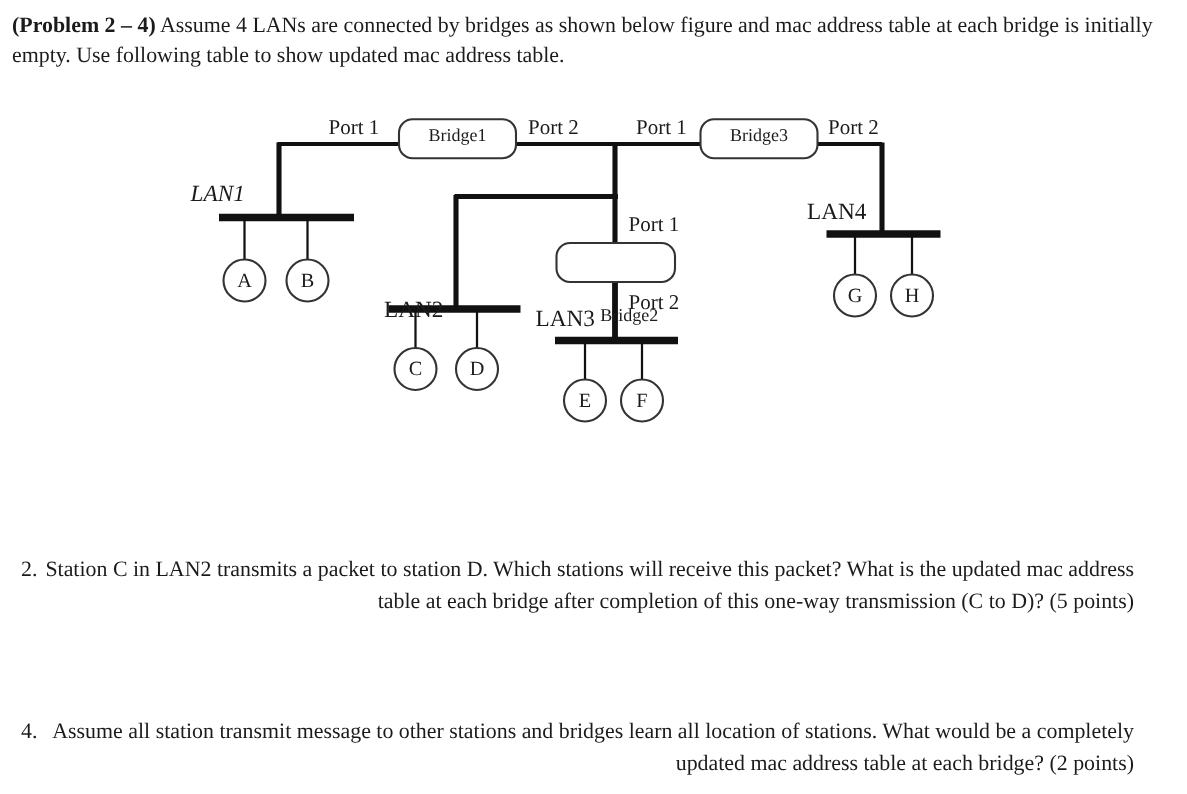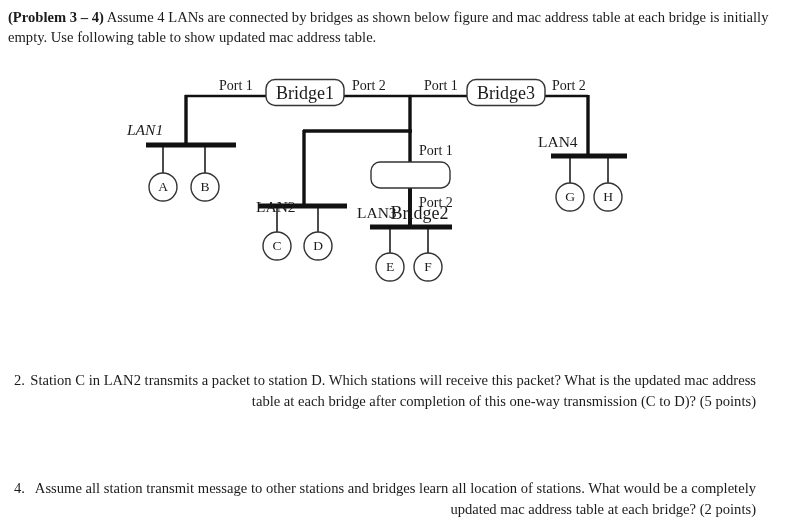--- a/index.html
+++ b/index.html
@@ -41,21 +41,21 @@
   .figure svg { display: block; }
   .fig-label {
     position: absolute;
     font-family: "Liberation Serif", "DejaVu Serif", serif;
     color: #1b1b1b;
     white-space: nowrap;
   }
   .port-label { font-size: 14px; }
   .lan-label  { font-size: 15.5px; }
   .bridge-label {
-    font-size: 18px;
+    font-size: 12px;
     text-align: center;
   }
   .node-label {
     font-size: 13.5px;
     text-align: center;
   }
 
   
   .qlist {
     position: absolute;
@@ -79,21 +79,21 @@
   }
   .qtext {
     width: 726px;
     flex: 0 0 726px;
     text-align: right;
   }
 </style>
 </head>
 <body>
 
-<div class="intro"><b>(Problem 3 – 4)</b><span> Assume 4 LANs are connected by bridges as shown below figure and mac address table at each bridge is initially empty. Use following table to show updated mac address table.</span></div>
+<div class="intro"><b>(Problem 2 – 4)</b><span> Assume 4 LANs are connected by bridges as shown below figure and mac address table at each bridge is initially empty. Use following table to show updated mac address table.</span></div>
 
 <div class="figure">
 
   <svg width="791" height="230" viewBox="0 0 791 230">
     <g fill="none" stroke="#111111" stroke-linecap="butt">
 
       <line x1="185" y1="34" x2="266" y2="34" stroke-width="2.6"></line>
 
       <line x1="344" y1="34" x2="411" y2="34" stroke-width="2.6"></line>
 

